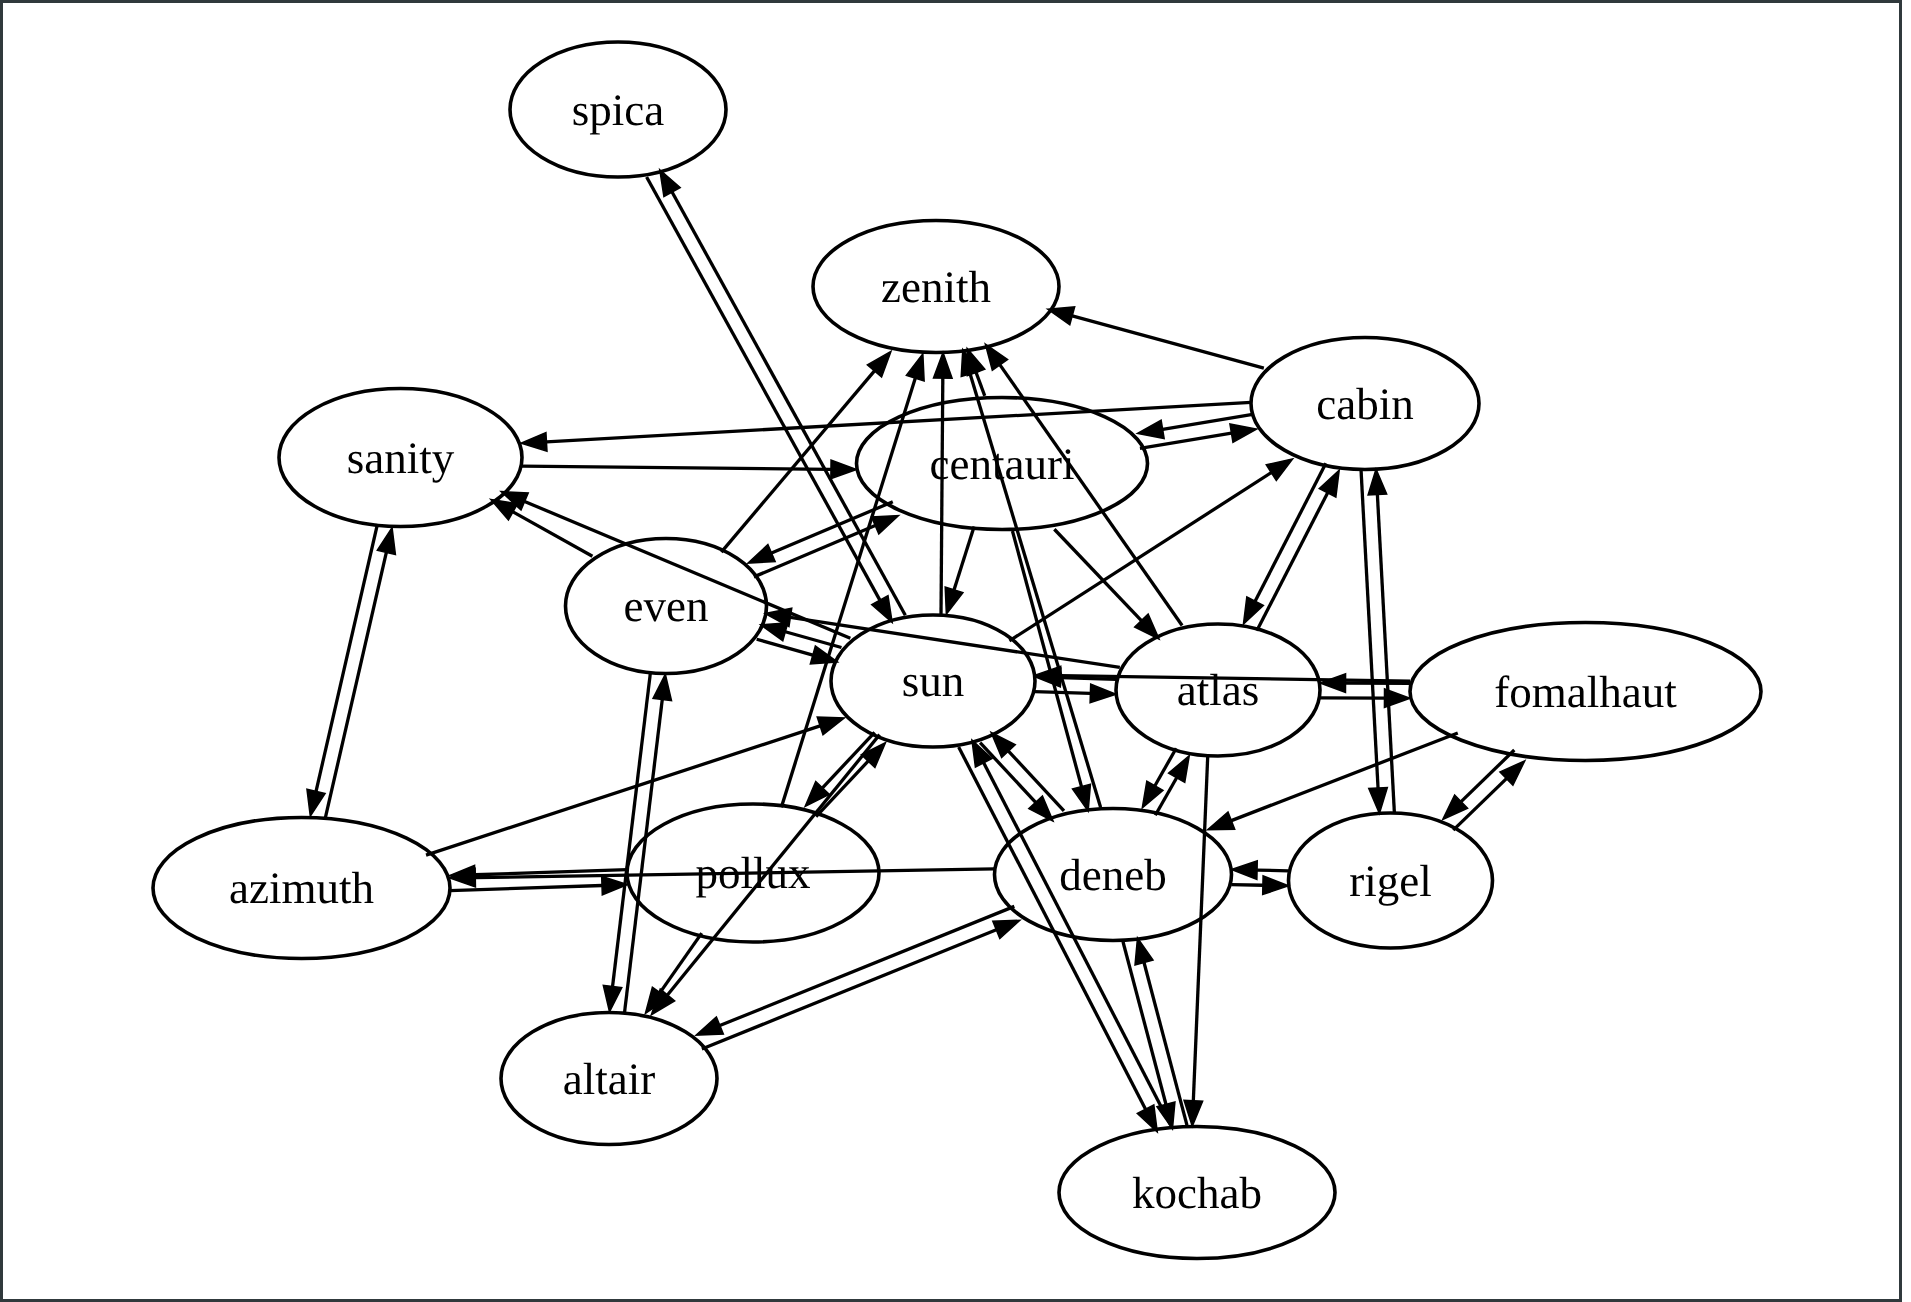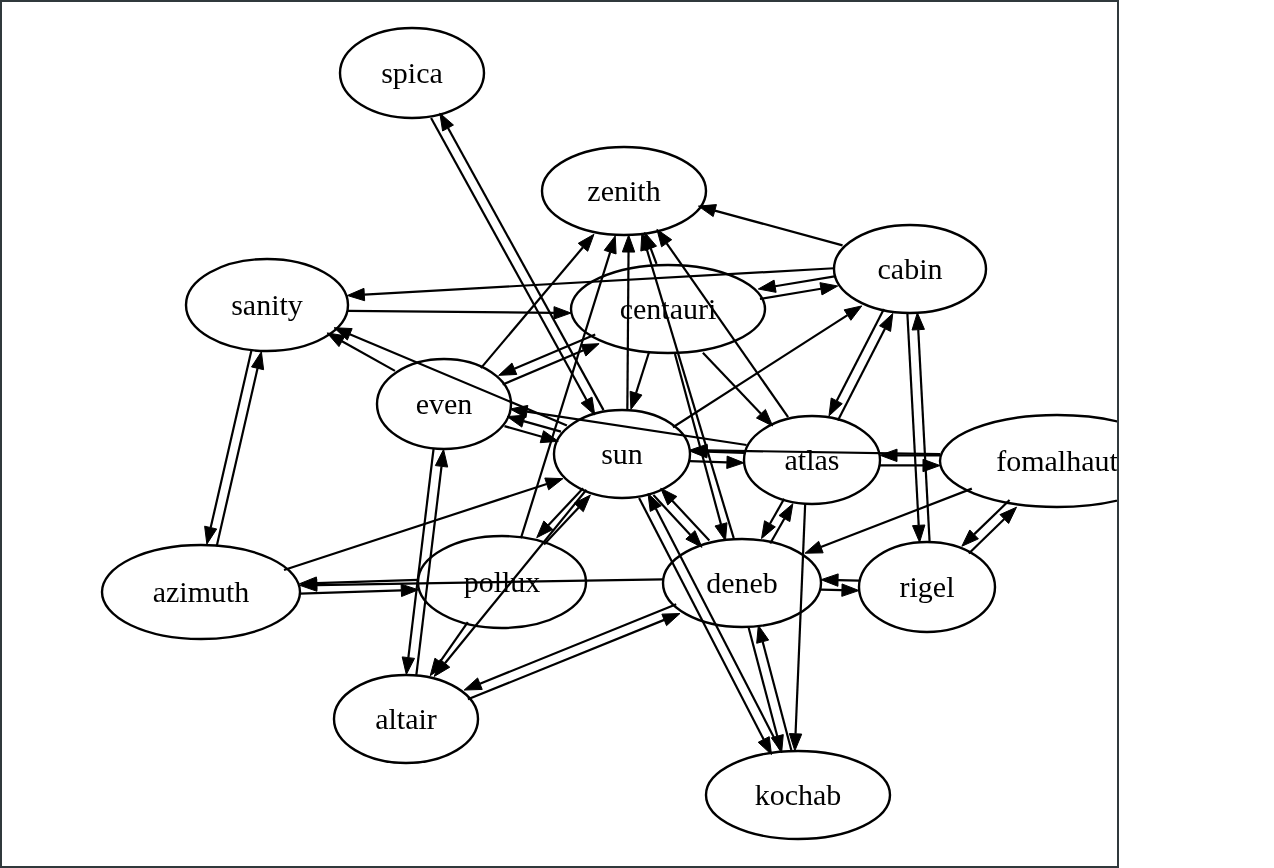--- a/index.html
+++ b/index.html
@@ -3,21 +3,21 @@
 <meta charset="utf-8">
 <style>
   html, body {
     margin: 0;
     padding: 0;
     background: #ffffff;
     font-family: "Liberation Serif", serif;
   }
   #frame {
     position: relative;
-    width: 1119px;
+    width: 1268px;
     height: 868px;
     box-sizing: border-box;
     border: 2px solid #30393c;
     background: #ffffff;
     overflow: hidden;
   }
   svg { display: block; }
   .node-ellipse {
     fill: #ffffff;
     stroke: #000000;

